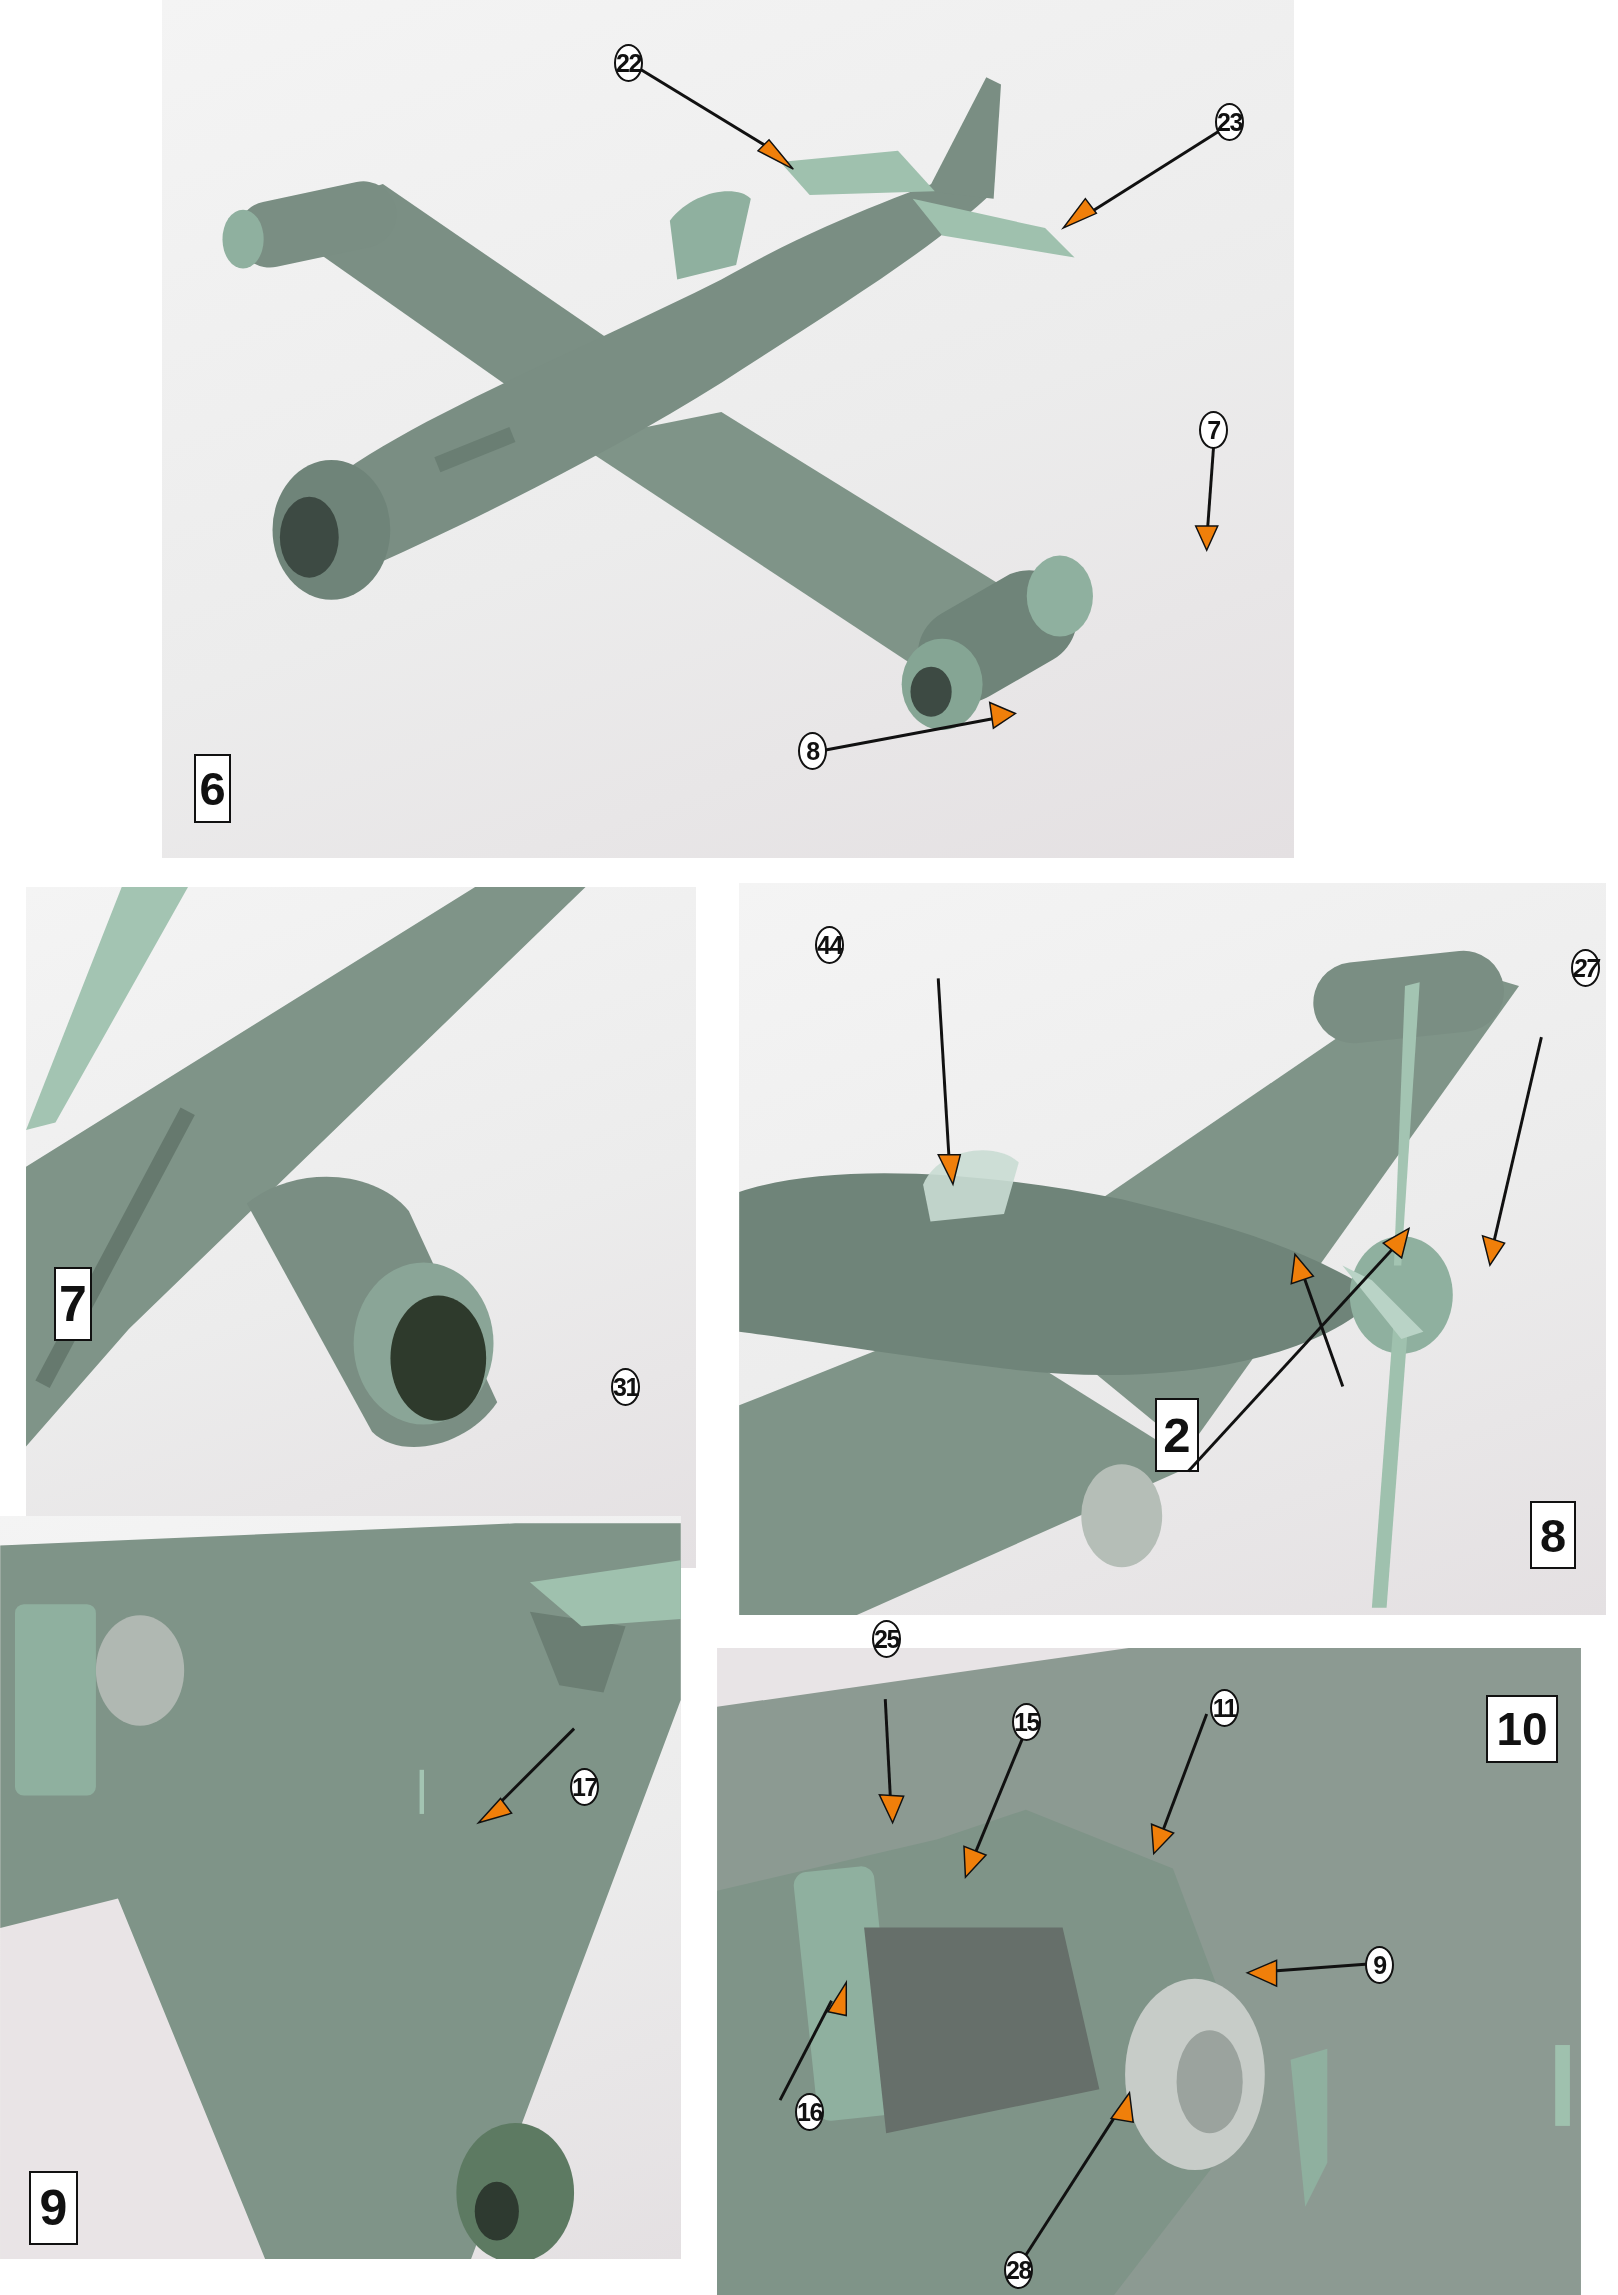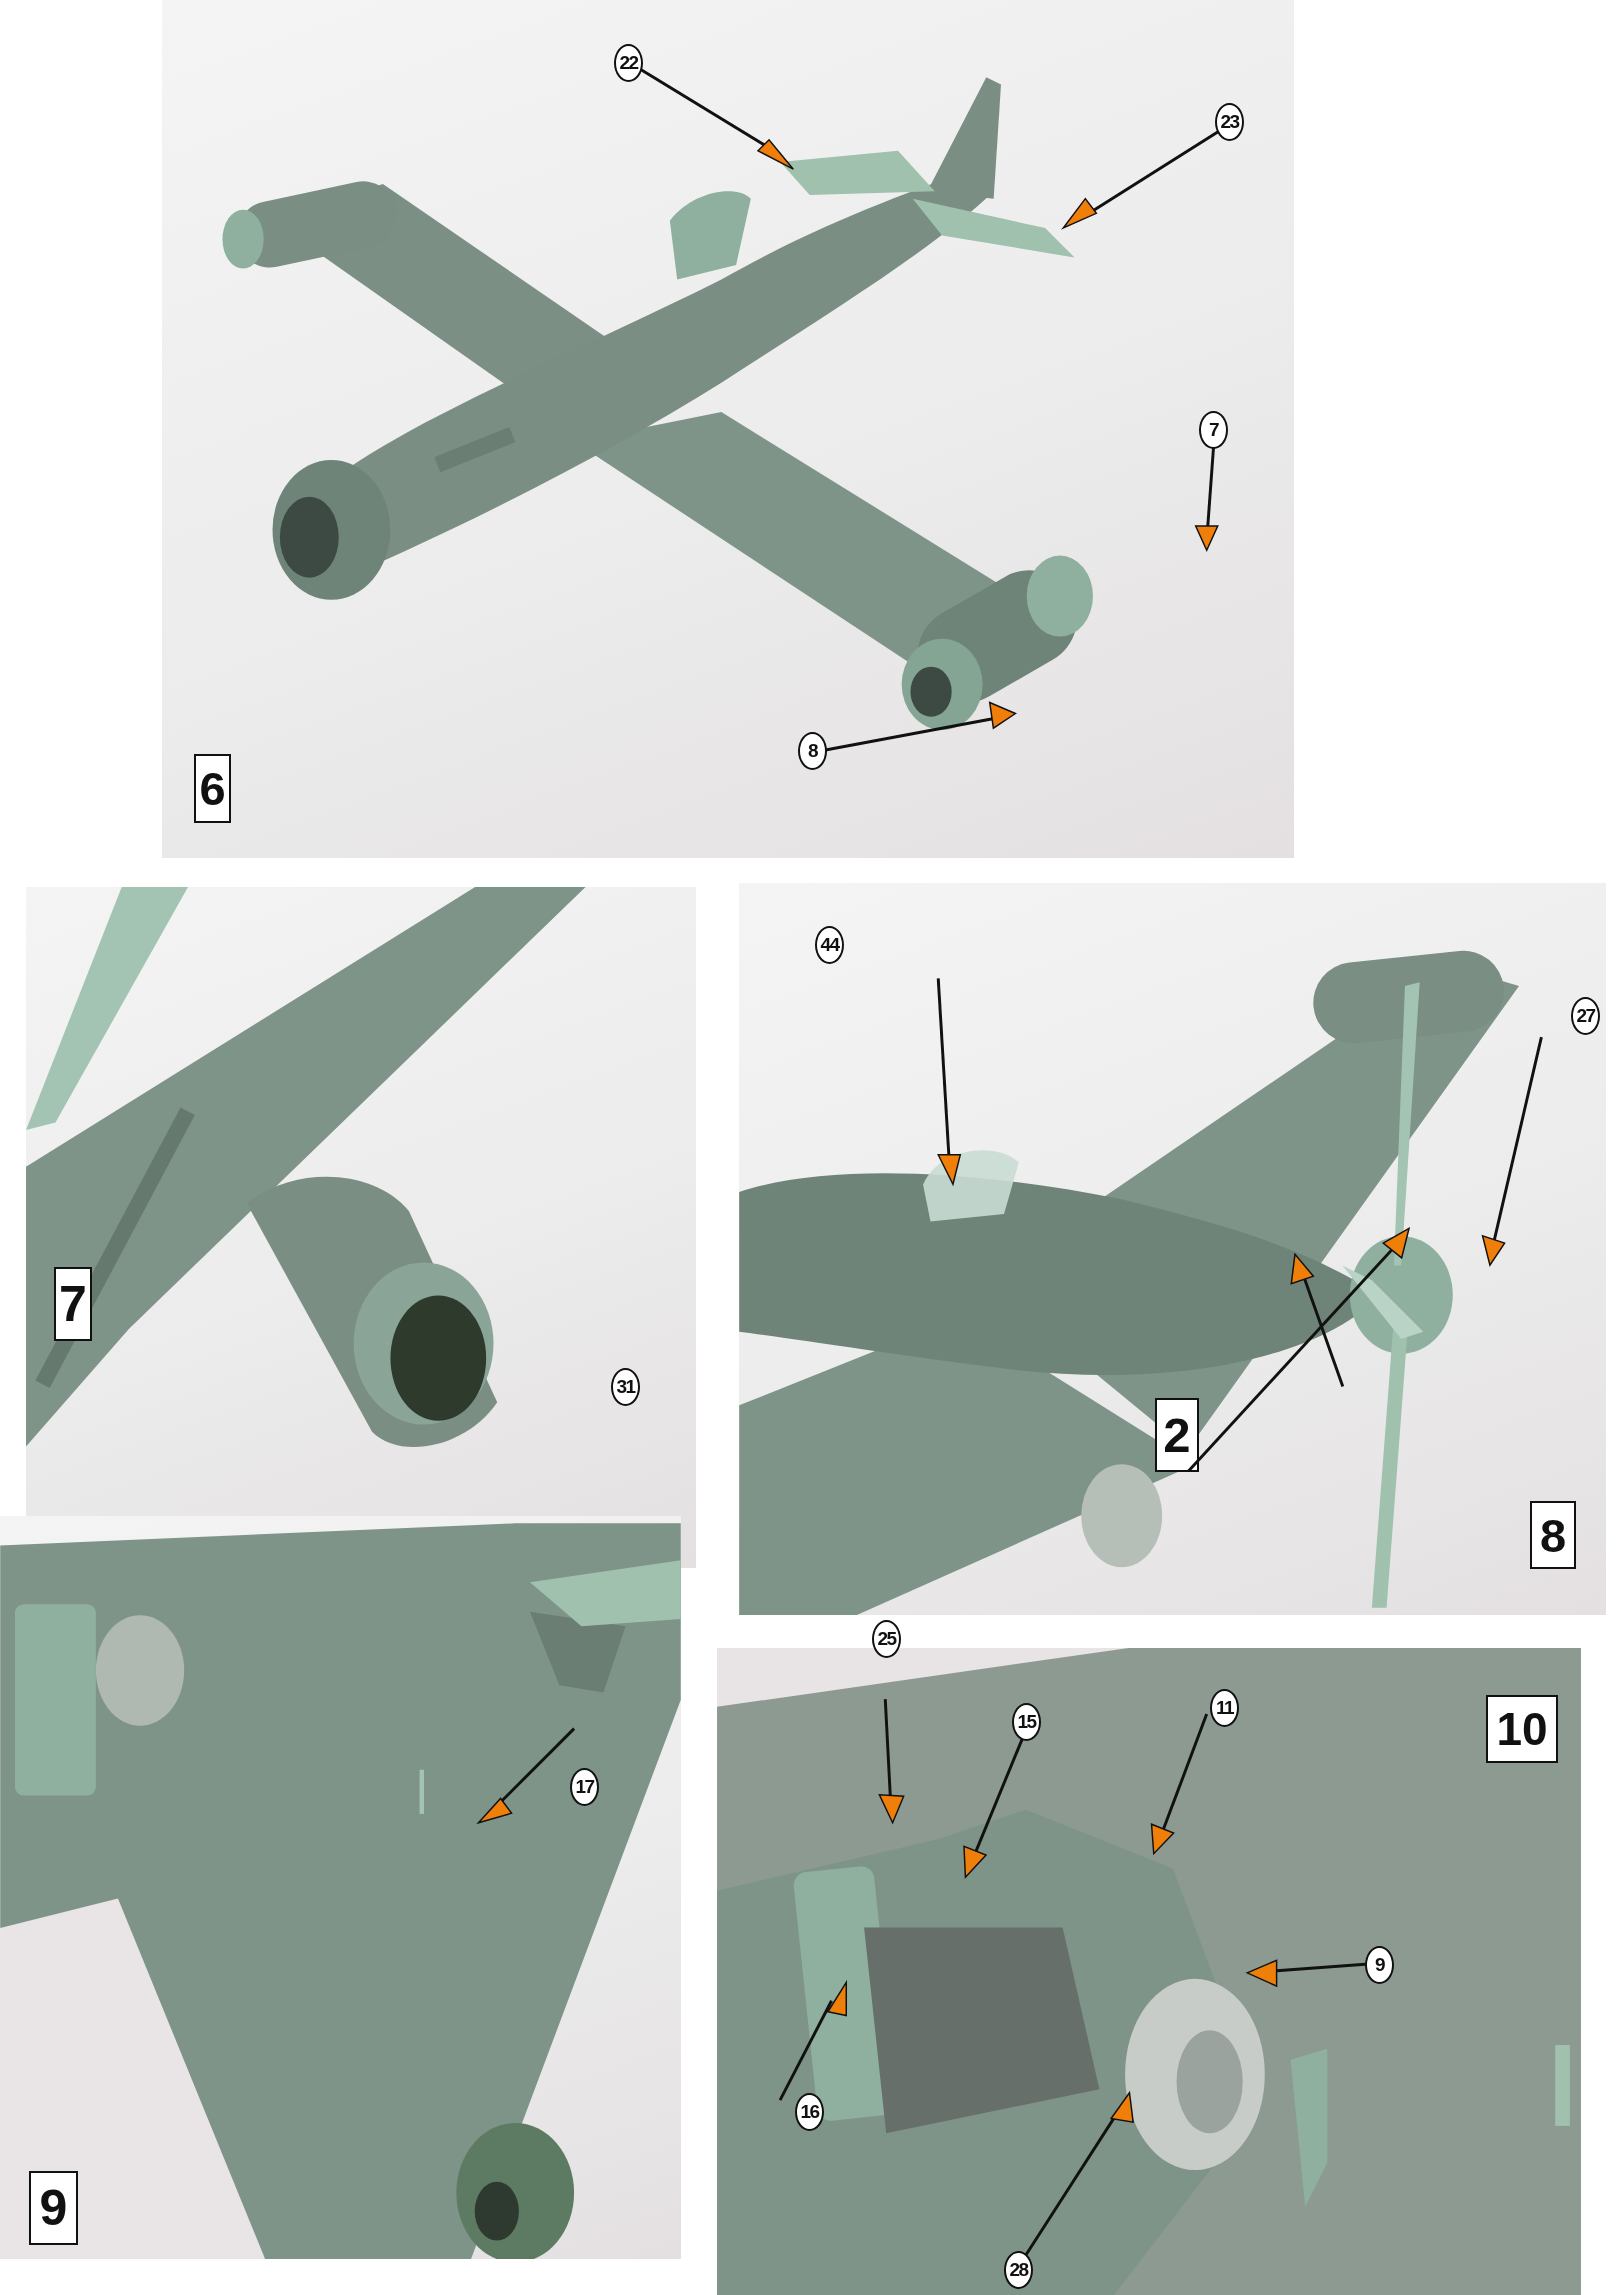--- a/index.html
+++ b/index.html
@@ -2,21 +2,21 @@
 <html style="font-size:11.8px"><head>
 <meta charset="utf-8">
 <style>
   html,body{margin:0;padding:0;background:#ffffff;}
   body{width:1619px;height:2295px;position:relative;overflow:hidden;font-family:"Liberation Sans",sans-serif;}
   .panel{position:absolute;overflow:hidden;background:linear-gradient(160deg,#f4f4f4 0%,#ececec 55%,#e4e0e2 100%);}
   .panel svg.art{position:absolute;left:0;top:0;width:100%;height:100%;}
   .step-box{position:absolute;background:#fff;border:2.9px solid #111;box-sizing:border-box;display:flex;align-items:center;justify-content:center;
     font-family:"Liberation Sans",sans-serif;font-weight:bold;color:#111;font-stretch:condensed;}
   .callout{position:absolute;width:29px;height:38px;border:2.2px solid #111;border-radius:50%;background:#fff;box-sizing:border-box;
-    display:flex;align-items:center;justify-content:center;font-weight:bold;font-size:19px;color:#111;letter-spacing:-1.5px;}
+    display:flex;align-items:center;justify-content:center;font-weight:bold;font-size:25px;color:#111;letter-spacing:-1.5px;}
   .leader{position:absolute;left:0;top:0;width:1619px;height:2295px;pointer-events:none;}
 </style>
 </head>
 <body>
 
 <div class="panel" style="left:162px;top:0;width:1132px;height:858px;">
   <svg class="art" viewBox="0 0 1538 1166">
 
     <polygon points="150,300 300,250 620,470 520,560" fill="#7b8f84"></polygon>
 
@@ -168,21 +168,21 @@
     <span>8</span>
   </div>
 
 <div class="callout" style="left:611px;top:1368px;">
     <span>31</span>
   </div>
 
 <div class="callout" style="left:815px;top:926px;">
     <span>44</span>
   </div>
-<div class="callout" style="left:1571px;top:997px;">
+<div class="callout" style="left:1571px;top:949px;font-style:italic;">
     <span>27</span>
   </div>
 
 <div class="callout" style="left:570px;top:1768px;justify-content:center;">
     <span>17</span>
   </div>
 
 <div class="callout" style="left:872px;top:1620px;">
     <span>25</span>
   </div>

